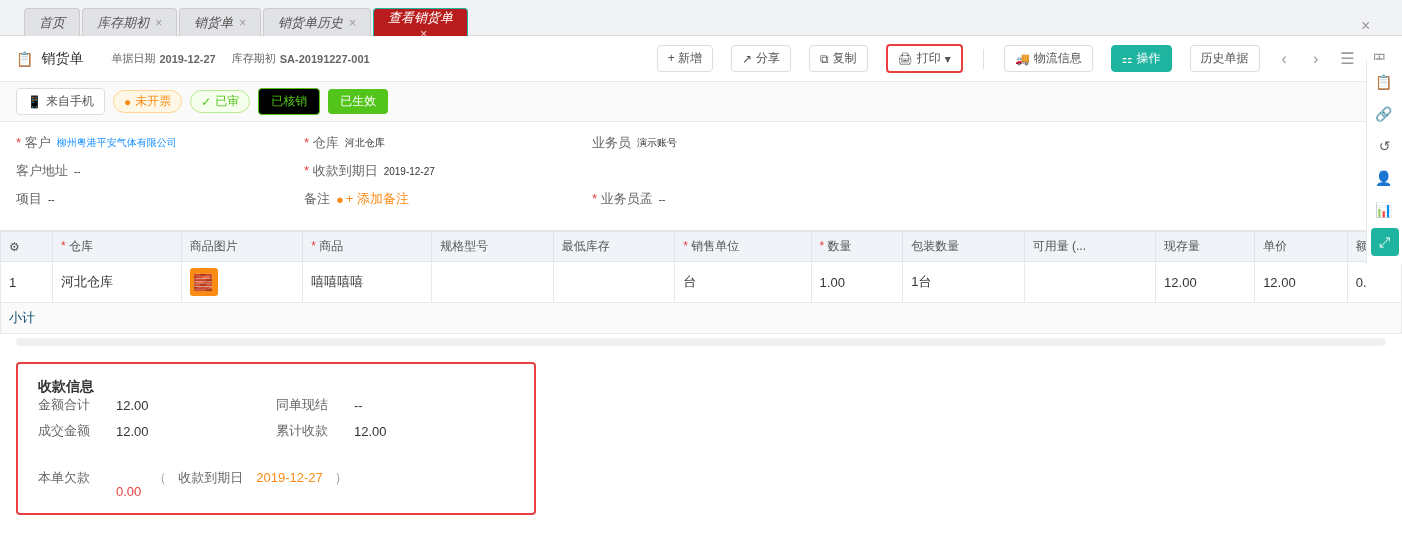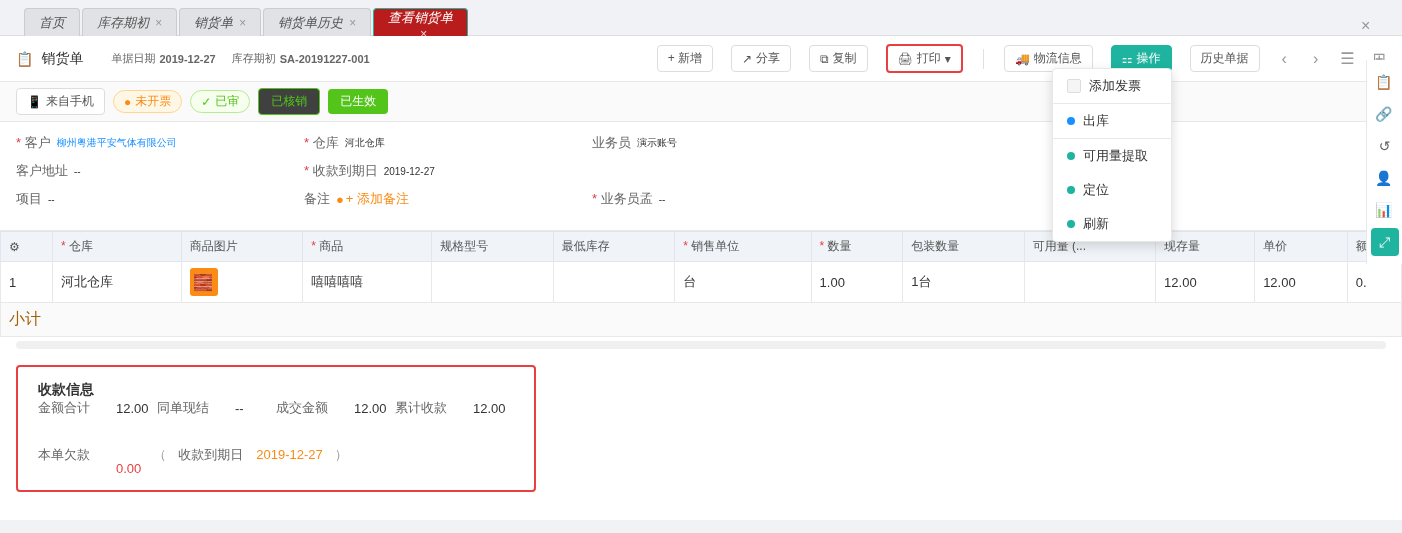--- a/index.html
+++ b/index.html
@@ -52,52 +52,52 @@
       display: flex; align-items: center; gap: 4px; padding: 4px 10px; border: 1px solid #ddd;
       border-radius: 4px; cursor: pointer; font-size: 12px; color: #555; background: #fff;
     }
     .status-pill {
       display: inline-flex; align-items: center; gap: 4px; padding: 2px 10px; border-radius: 12px;
       font-size: 12px; cursor: default;
     }
     .status-pill.orange { background: #fff7e6; color: #fa8c16; border: 1px solid #ffd591; }
     .status-pill.green-check { background: #f6ffed; color: #52c41a; border: 1px solid #b7eb8f; }
     .btn-green { background: #52c41a; color: #fff; border: none; padding: 4px 12px; border-radius: 4px; font-size: 12px; cursor: pointer; }
-    .btn-green-outline { background: #404040; color: #52c41a; border: 1px solid #52c41a; padding: 4px 12px; border-radius: 4px; font-size: 12px; cursor: pointer; }
+    .btn-green-outline { background: #000000; color: #52c41a; border: 1px solid #52c41a; padding: 4px 12px; border-radius: 4px; font-size: 12px; cursor: pointer; }
 
     
     .form-area { padding: 12px 16px; background: #fff; }
     .form-row { display: flex; align-items: flex-end; margin-bottom: 10px; flex-wrap: wrap; gap: 8px; }
     .form-field { display: flex; align-items: center; gap: 6px; min-width: 280px; }
     .form-label { color: #666; font-size: 13px; white-space: nowrap; }
     .form-label.required::before { content: '* '; color: #e84040; }
     .form-value { color: #333; font-size: 10px; }
     .form-value.link { color: #1890ff; cursor: pointer; }
     .form-add-btn { color: #fa8c16; cursor: pointer; font-size: 13px; display: flex; align-items: center; gap: 2px; }
 
     
     .table-container { overflow-x: auto; border-top: 1px solid #e8e8e8; }
     table { width: 100%; border-collapse: collapse; min-width: 900px; }
     th {
       background: #f0f4f8; border: 1px solid #e0e6ed; padding: 6px 8px; font-size: 12px;
       font-weight: 500; color: #555; white-space: nowrap; text-align: left;
     }
     th.required::before { content: '* '; color: #e84040; }
     td { border: 1px solid #e8e8e8; padding: 6px 8px; font-size: 13px; color: #333; }
-    tr.subtotal td { background: #fafafa; color: #a16207; font-size: 16px; }
+    tr.subtotal td { background: #fafafa; color: #0c4a6e; font-size: 13px; }
     .product-thumb { width: 28px; height: 28px; background: #fa8c16; border-radius: 3px; display: flex; align-items: center; justify-content: center; }
     .product-thumb-img { font-size: 16px; }
 
     
     .payment-box {
       border: 2px solid #e84040; border-radius: 4px; padding: 14px 20px; margin: 12px 16px;
       background: #fff; display: inline-block; min-width: 520px;
     }
     .payment-title { font-size: 14px; font-weight: bold; color: #333; }
-    .payment-grid { display: grid; grid-template-columns: 1fr 1fr 1fr 1fr; gap: 8px 0; }
+    .payment-grid { display: grid; grid-template-columns: 1fr 1fr; gap: 8px 0; }
     .payment-row { display: flex; align-items: center; gap: 8px; }
     .payment-label { color: #666; font-size: 13px; min-width: 70px; }
     .payment-value { color: #333; font-size: 13px; }
     .payment-value.red { color: #e84040; margin-top: 28px; }
 
     
     .dropdown-menu {
       position: absolute; background: #fff; border: 1px solid #e8e8e8; border-radius: 4px;
       box-shadow: 0 4px 12px rgba(0,0,0,0.15); z-index: 100; min-width: 120px;
       top: 68px; right: 230px;
@@ -345,44 +345,20 @@
             <span class="payment-label">收款到期日</span>
             <span style="color:#fa8c16;">2019-12-27</span>
             <span style="color:#999; margin: 0 4px;">）</span>
           </div>
         </div>
       </div>
     </div>
 
   </div>
 
-  <div class="dropdown-menu">
-    <div class="dropdown-item">
-      <div class="checkbox-icon"></div>
-      <span>添加发票</span>
-    </div>
-    <div class="dropdown-divider"></div>
-    <div class="dropdown-item">
-      <div class="dot blue"></div>
-      <span>出库</span>
-    </div>
-    <div class="dropdown-divider"></div>
-    <div class="dropdown-item">
-      <div class="dot teal"></div>
-      <span>可用量提取</span>
-    </div>
-    <div class="dropdown-item">
-      <div class="dot teal"></div>
-      <span>定位</span>
-    </div>
-    <div class="dropdown-item">
-      <div class="dot teal"></div>
-      <span>刷新</span>
-    </div>
-  </div>
 
   <div class="right-sidebar">
     <div class="sidebar-icon-btn">📋</div>
     <div class="sidebar-icon-btn">🔗</div>
     <div class="sidebar-icon-btn">↺</div>
     <div class="sidebar-icon-btn">👤</div>
     <div class="sidebar-icon-btn">📊</div>
     <div class="sidebar-icon-btn bottom-green">⤢</div>
   </div>
 

